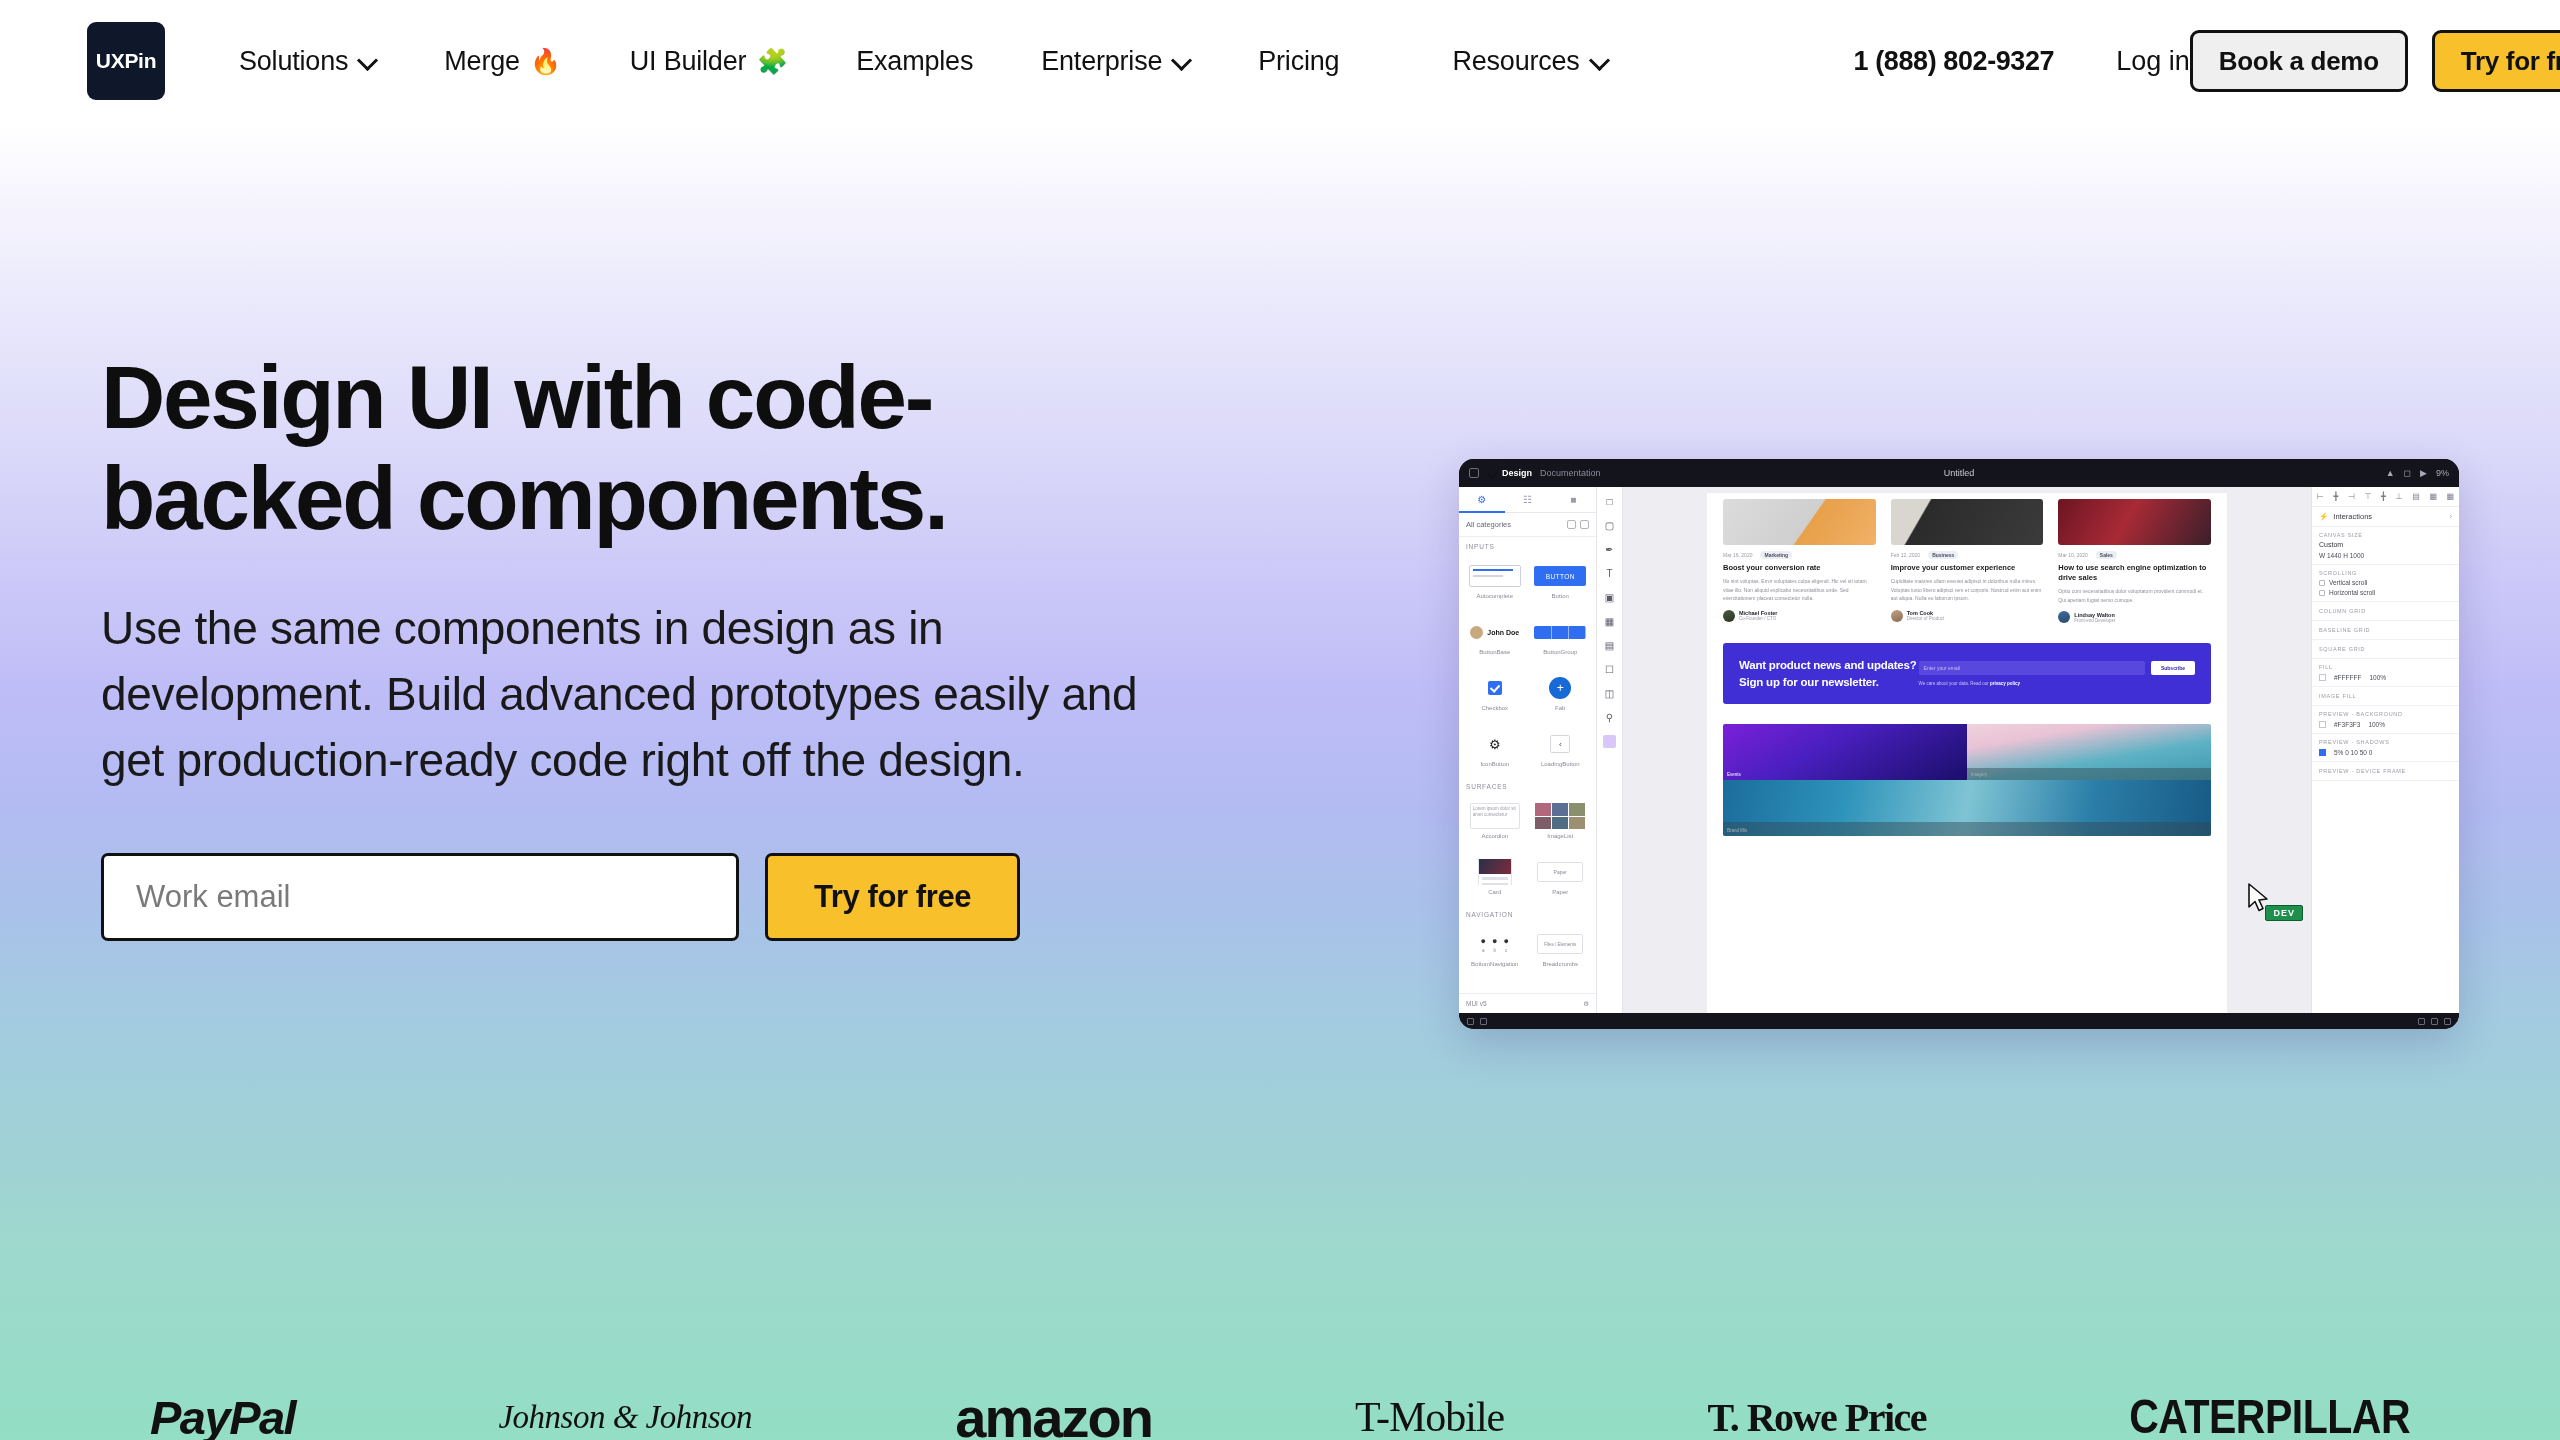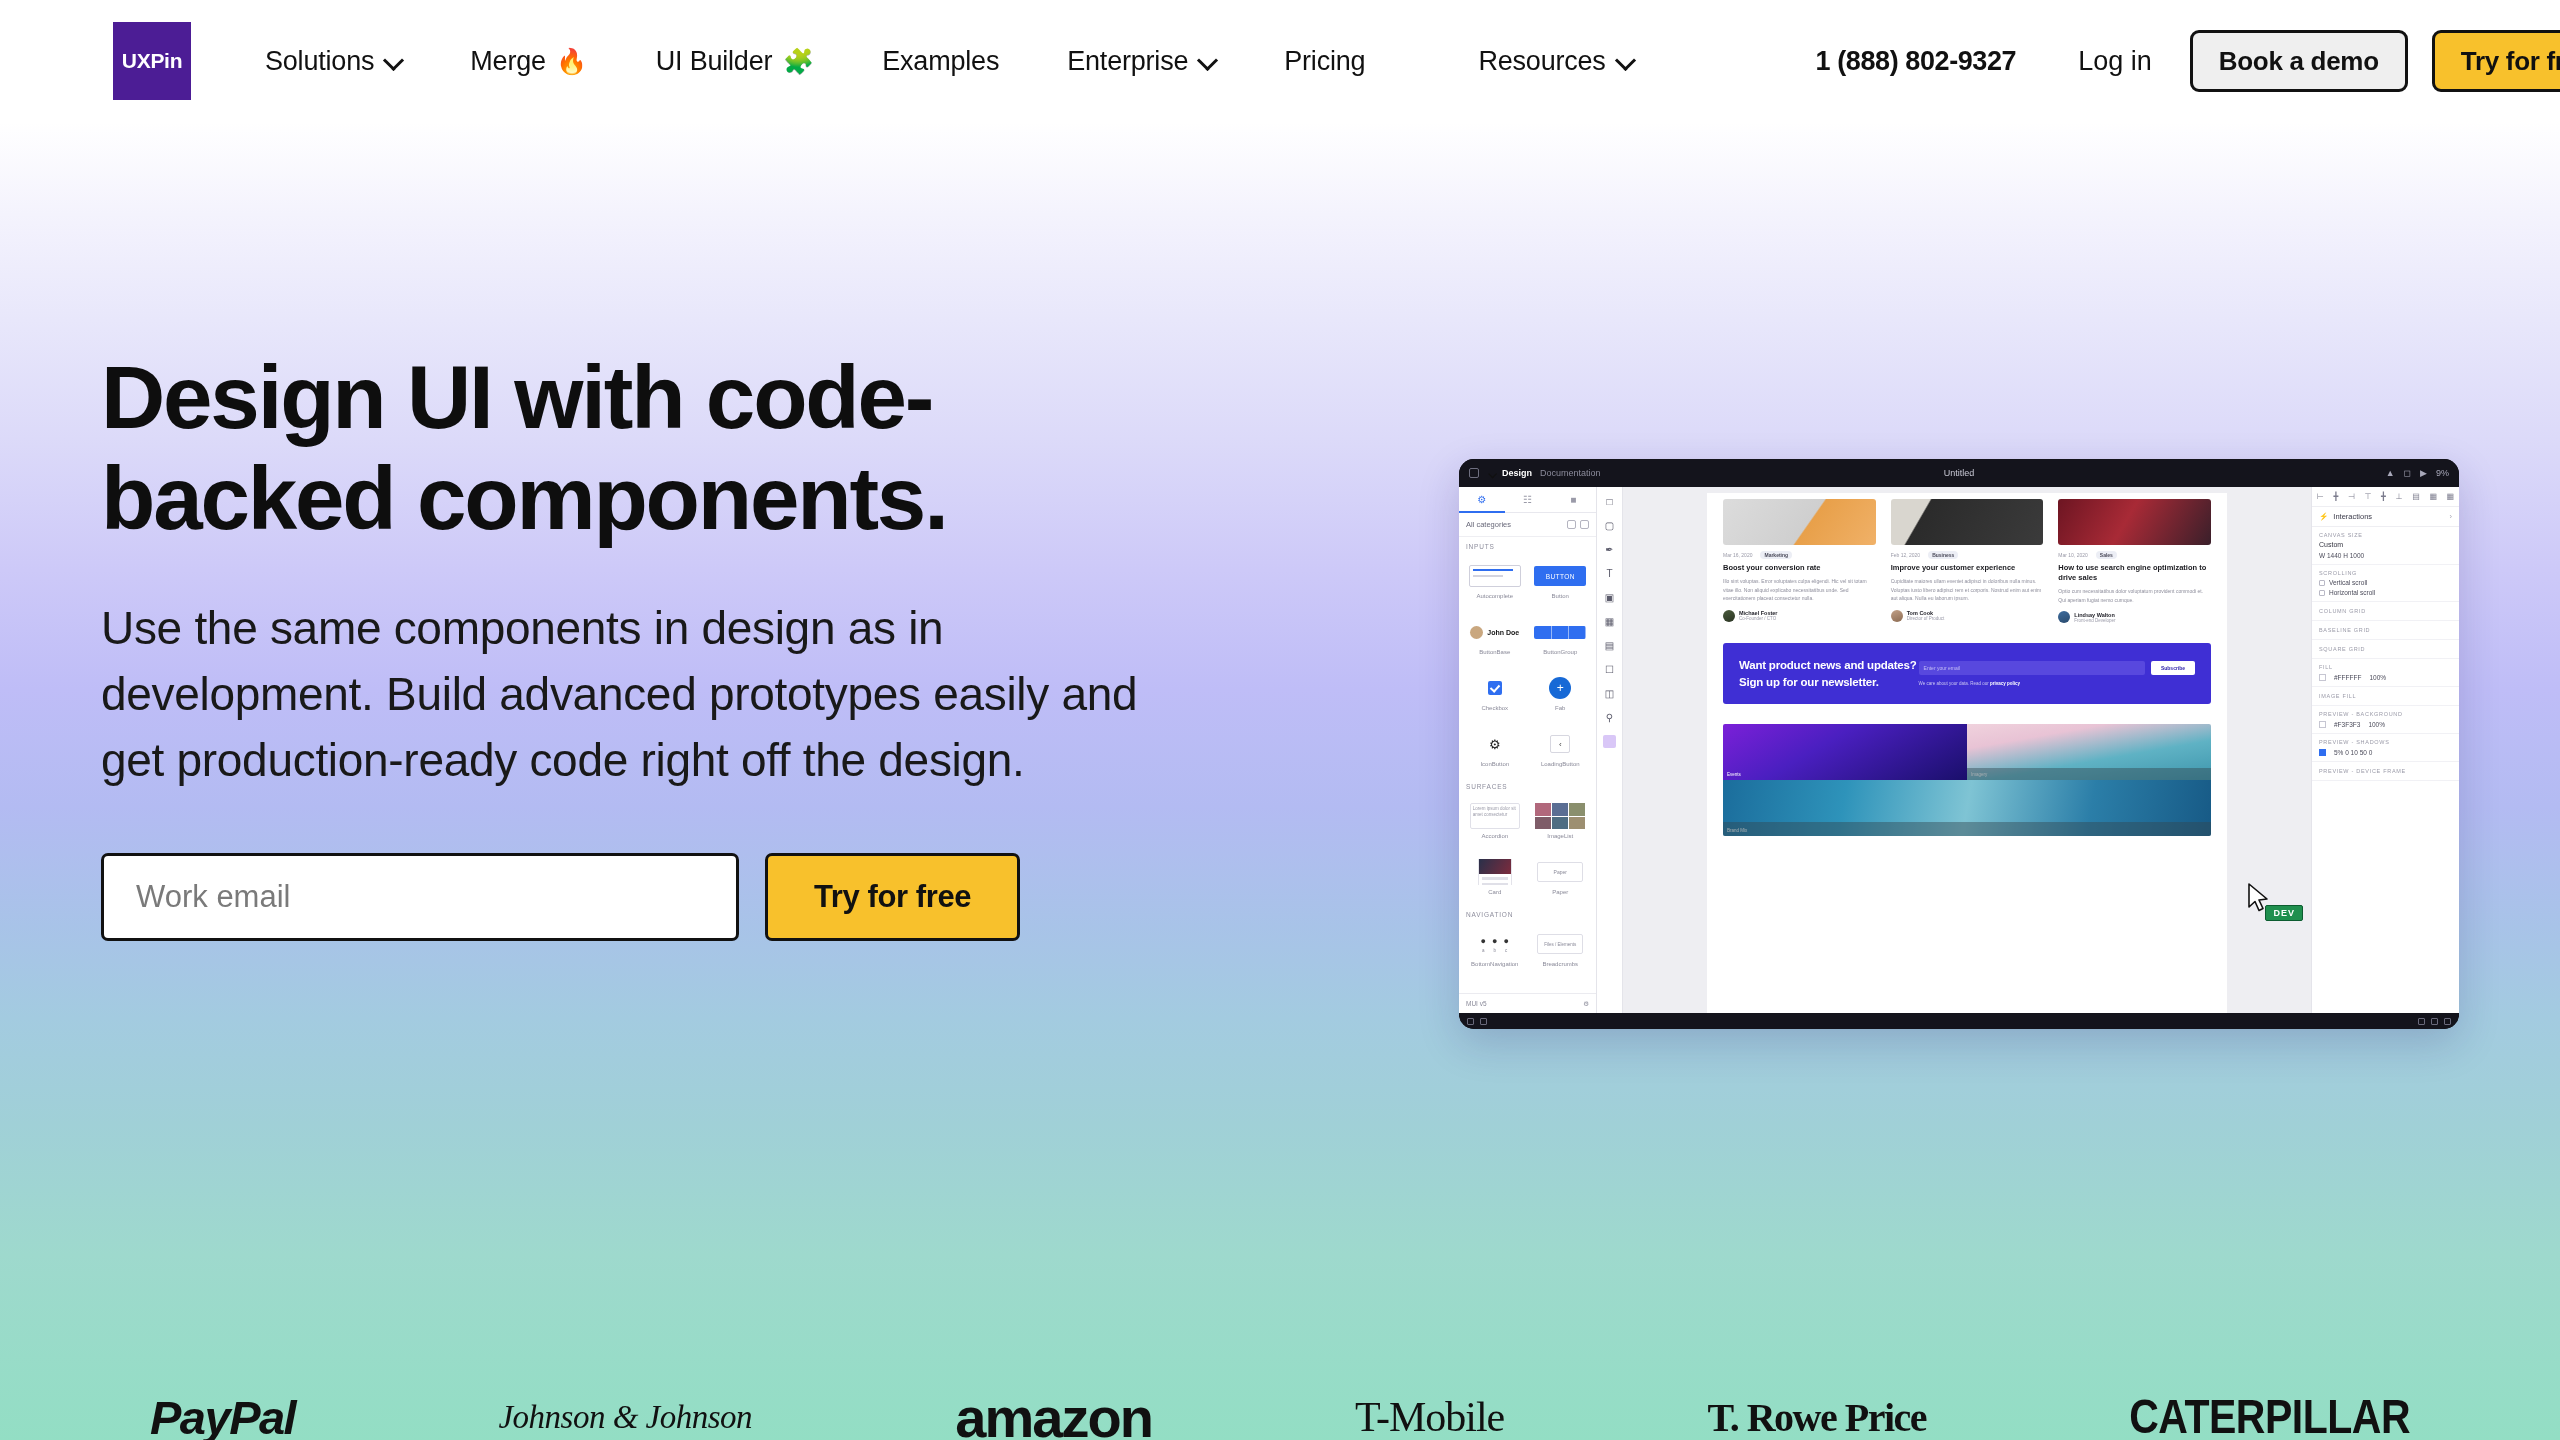--- a/index.html
+++ b/index.html
@@ -22,24 +22,25 @@
     position: absolute;
     top: 0; left: 0;
     width: 2560px; height: 122px;
     background: #ffffff;
     display: flex;
     align-items: center;
     z-index: 20;
   }
   .logo {
     width: 78px; height: 78px;
-    margin-left: 113px;
-    background: #4c1d95;
+    margin-left: 87px;
+    background: #0f172a;
     display: flex; align-items: center; justify-content: center;
     flex: 0 0 auto;
+    border-radius: 9px;
   }
   .logo-text {
     color: #ffffff;
     font-size: 21px;
     font-weight: 600;
     letter-spacing: -0.3px;
     font-family: "Liberation Sans", sans-serif;
   }
   .nav-links {
     display: flex;
@@ -92,21 +93,20 @@
     letter-spacing: -0.4px;
   }
   .nav-login {
     font-size: 27px;
     color: #111111;
     margin-left: 62px;
     white-space: nowrap;
     cursor: pointer;
   }
   .btn-demo {
-    margin-left: 38px;
     height: 62px;
     padding: 0 26px;
     background: #efefef;
     border: 3px solid #111111;
     border-radius: 9px;
     font-size: 26px;
     font-weight: 700;
     color: #111111;
     display: flex; align-items: center; justify-content: center;
     white-space: nowrap;

